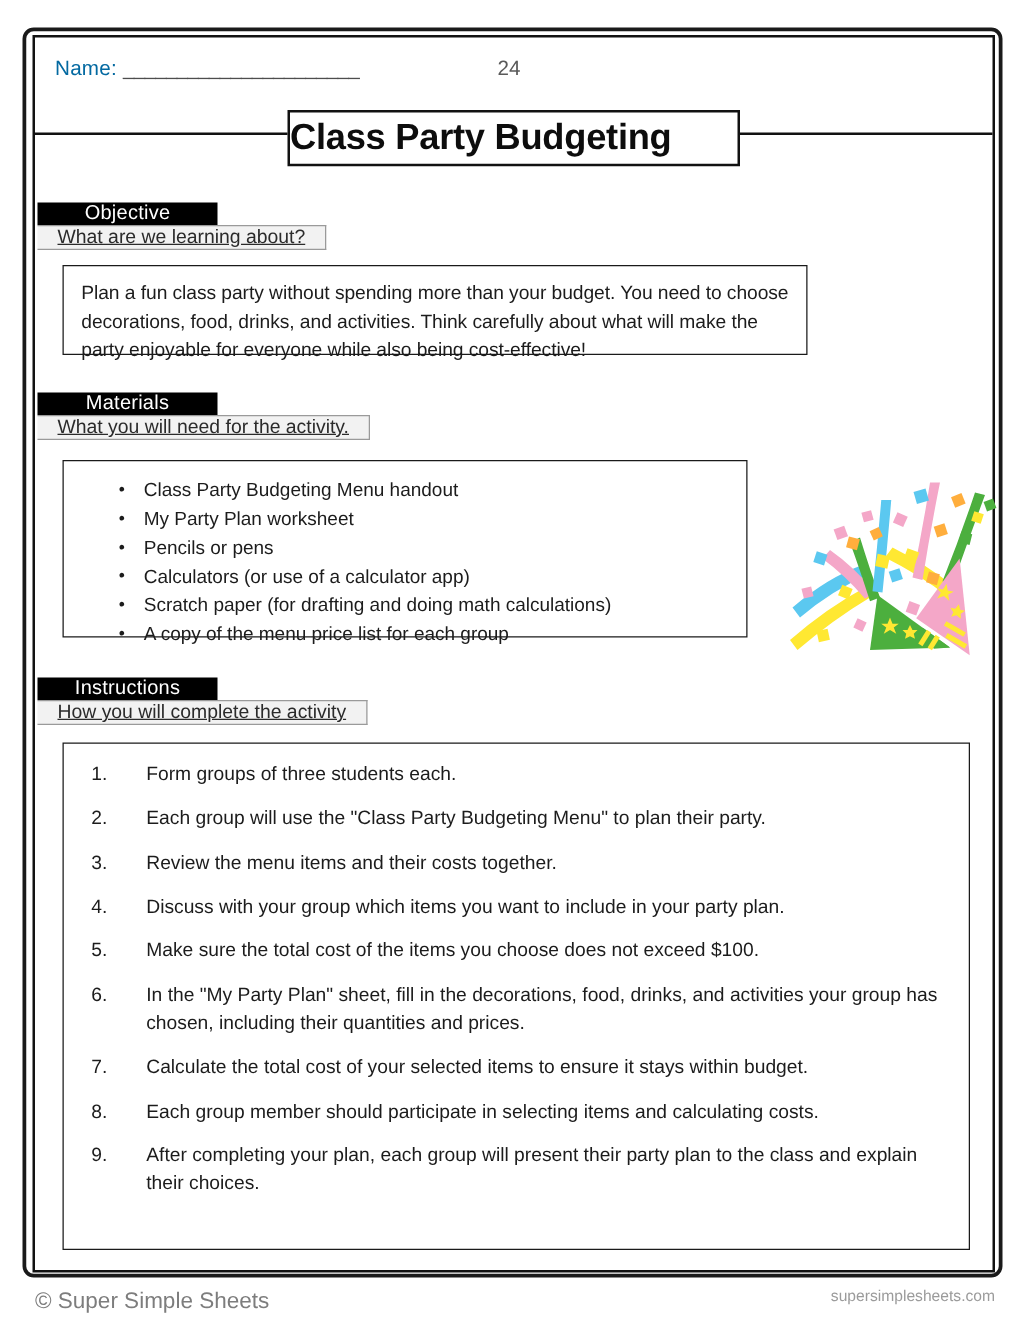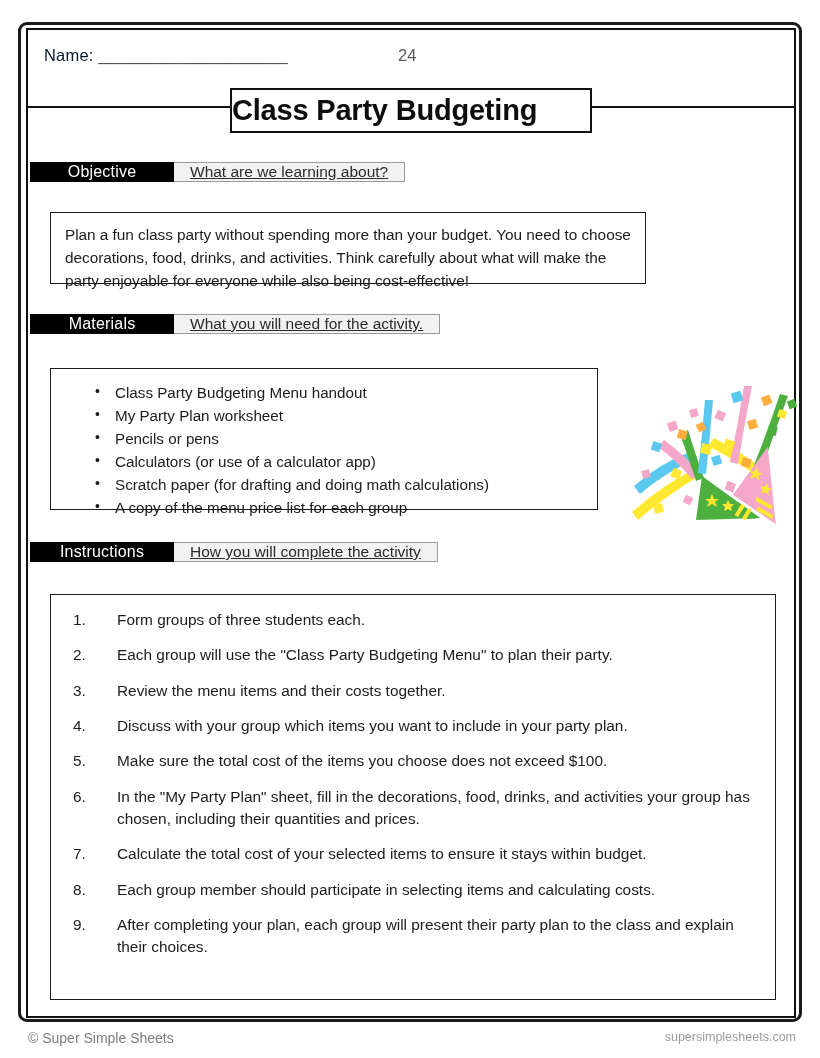--- a/index.html
+++ b/index.html
@@ -47,21 +47,21 @@
   }
   .name-line {
     position: absolute;
     left: 16px;
     top: 16px;
     font-size: 16.5px;
     color: #5a5a5a;
     letter-spacing: 0.2px;
     white-space: nowrap;
   }
-  .name-label { color: #0f172a; }
+  .name-label { color: #0369a1; }
   .name-blank {
     color: #4d4d4d;
     letter-spacing: -0.6px;
   }
   .page-number {
     position: absolute;
     left: 370px;
     top: 16px;
     font-size: 16.5px;
     color: #5a5a5a;
@@ -119,22 +119,23 @@
     font-weight: bold;
     color: #0d0d0d;
     letter-spacing: -0.2px;
     white-space: nowrap;
   }
 
   
   .section-head {
     position: absolute;
     display: flex;
-    height: 20px;
+    height: 40px;
     left: 2px;
+    flex-direction: column;
   }
   .sh-label {
     background: #000000;
     color: #ffffff;
     font-size: 16px;
     display: flex;
     align-items: center;
     justify-content: center;
     width: 144px;
     letter-spacing: 0.2px;
@@ -245,21 +246,21 @@
     position: absolute;
     left: 18px;
     top: 1030px;
     width: 784px;
     height: 22px;
   }
   .footer-left {
     position: absolute;
     left: 10px;
     top: 0;
-    font-size: 14px;
+    font-size: 18px;
     color: #7d7d7d;
   }
   .footer-right {
     position: absolute;
     right: 6px;
     top: 0;
     font-size: 12.5px;
     color: #9b9b9b;
   }
 </style>

